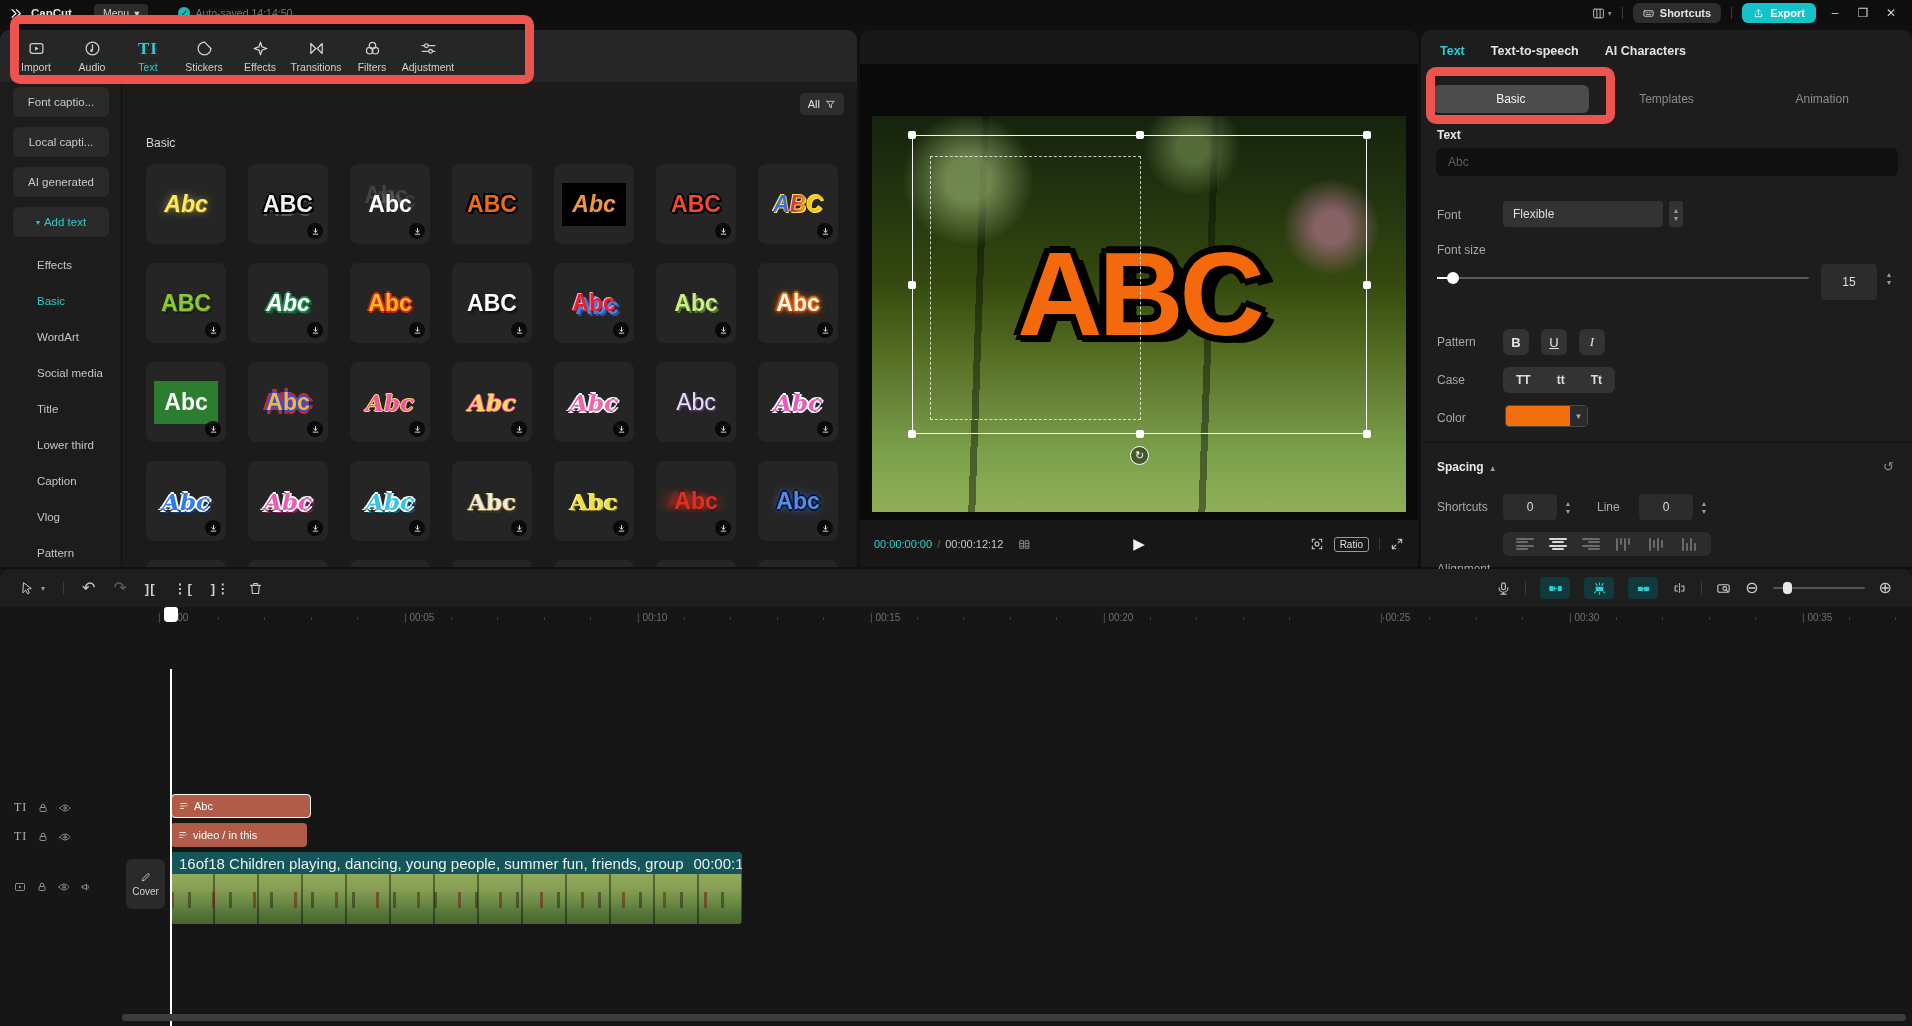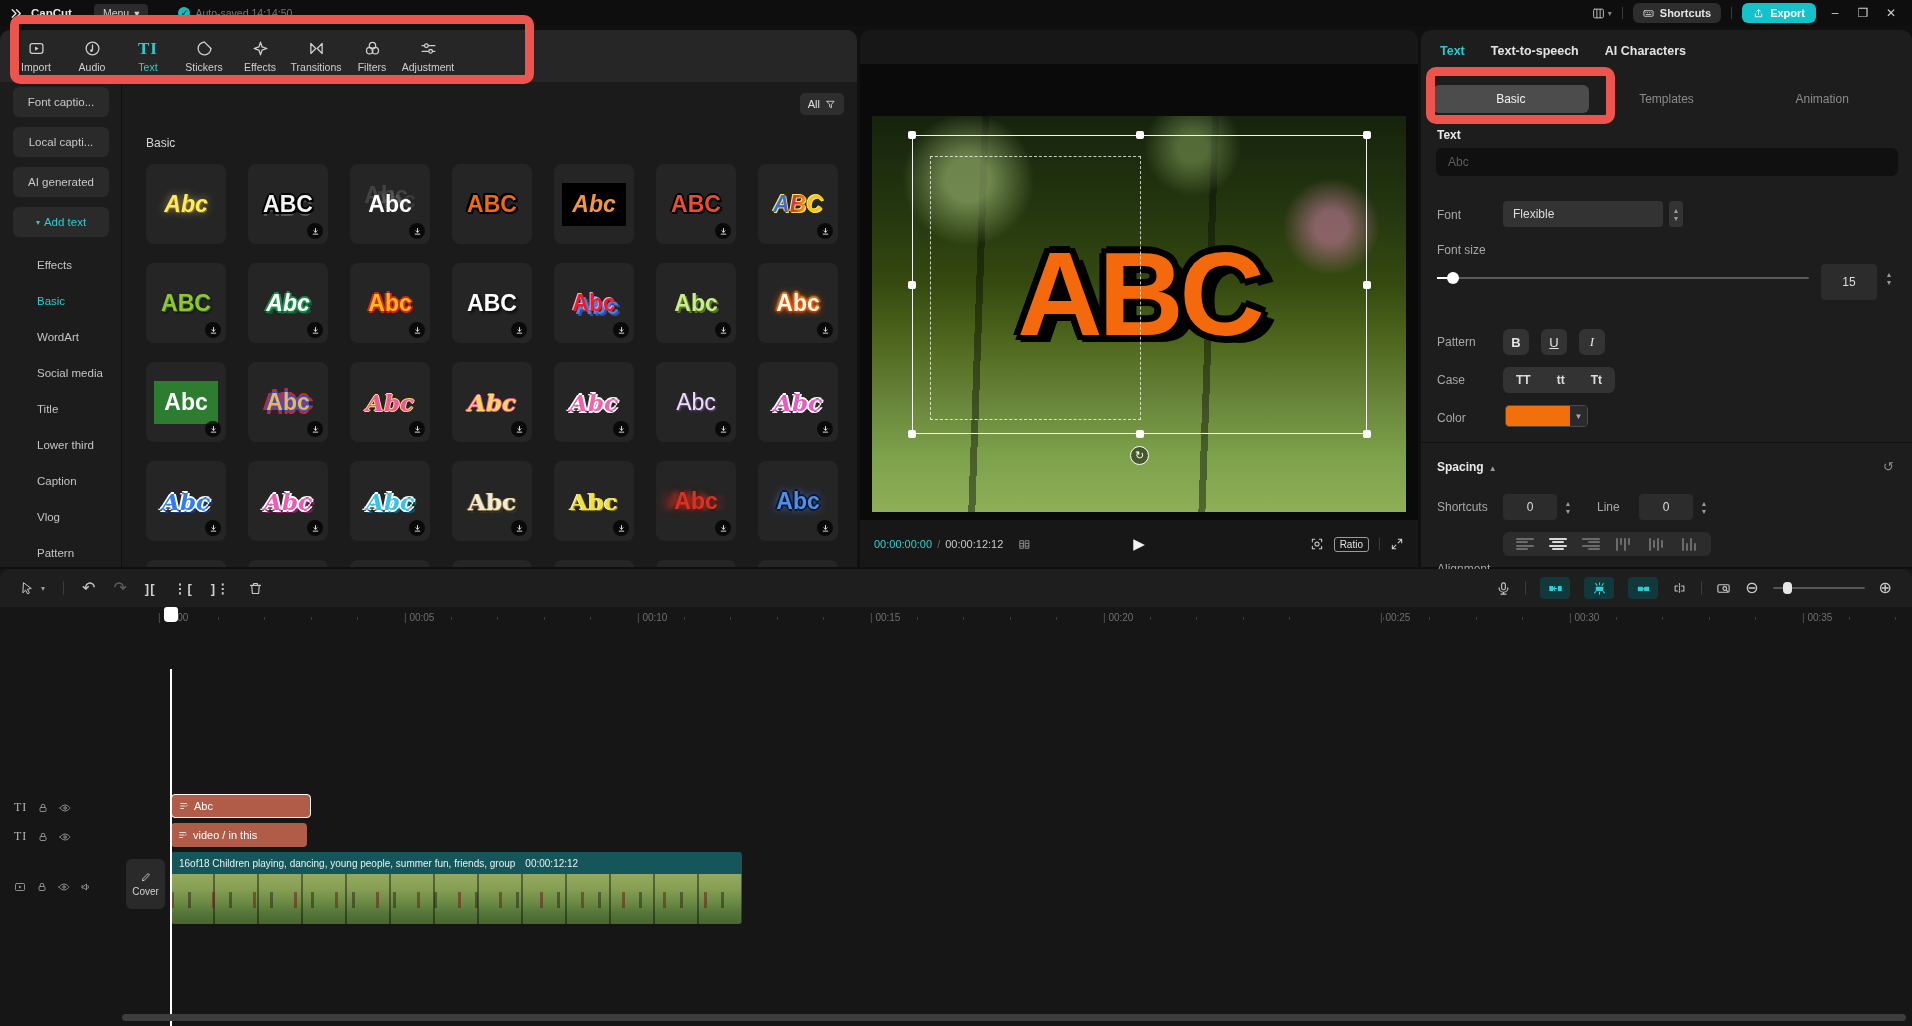--- a/index.html
+++ b/index.html
@@ -172,21 +172,21 @@
   .track-icons .ic { font-size:12px; }
   .track-ti { font-family:"Liberation Serif",serif; font-size:12px; color:#b5b5b5; letter-spacing:1px; }
   #cover-btn { position:absolute; left:126px; top:228px; width:39px; height:50px; background:#2a2a2a; border-radius:6px; display:flex; flex-direction:column; align-items:center; justify-content:center; gap:3px; color:#d0d0d0; }
   #cover-btn .ic { font-size:12px; }
   #cover-btn .lbl { font-size:10px; }
   .clip { position:absolute; border-radius:4px; display:flex; align-items:center; gap:5px; padding:0 7px; font-size:11px; color:#fff; }
   .clip .ic { font-size:10px; color:#f3ddd6; }
   #clip-text1 { left:171px; top:163px; width:140px; height:24px; background:#b05c49; border:1.5px solid #fff; }
   #clip-text2 { left:171px; top:192px; width:136px; height:24px; background:#b05c49; }
   #clip-video { position:absolute; left:171px; top:221px; width:571px; height:72px; border-radius:4px; overflow:hidden; background:#14565a; }
-  #clip-video-title { height:22px; display:flex; align-items:center; gap:10px; padding:4px 8px; font-size:10px; color:#e8f0f0; background:#14565a; white-space:nowrap; }
+  #clip-video-title { height:22px; display:flex; align-items:center; gap:10px; padding:4px 8px; font-size:15px; color:#e8f0f0; background:#14565a; white-space:nowrap; }
   #clip-video-strip { position:relative; height:50px;
     background:
       repeating-linear-gradient(90deg, rgba(0,0,0,0) 0 42px, rgba(0,0,0,.4) 42px 44px),
       linear-gradient(180deg,#93a95e 0%,#87a054 28%,#6d8c46 55%,#55763a 78%,#48662f 100%); }
   #strip-figures { position:absolute; left:0; right:0; top:18px; height:16px;
     background:repeating-linear-gradient(90deg, rgba(110,30,25,.55) 0 3px, rgba(0,0,0,0) 3px 17px, rgba(40,35,20,.5) 17px 20px, rgba(0,0,0,0) 20px 41px); }
   #playhead-line { position:absolute; left:170px; top:38px; width:2px; height:406px; background:#fff; }
   #playhead-cap { position:absolute; left:164px; top:38px; width:14px; height:15px; background:#fff; border-radius:3px 3px 4px 4px; }
   #tl-scrollbar { position:absolute; left:122px; top:445px; width:1784px; height:7px; background:#3d3d3d; border-radius:4px; }
 

